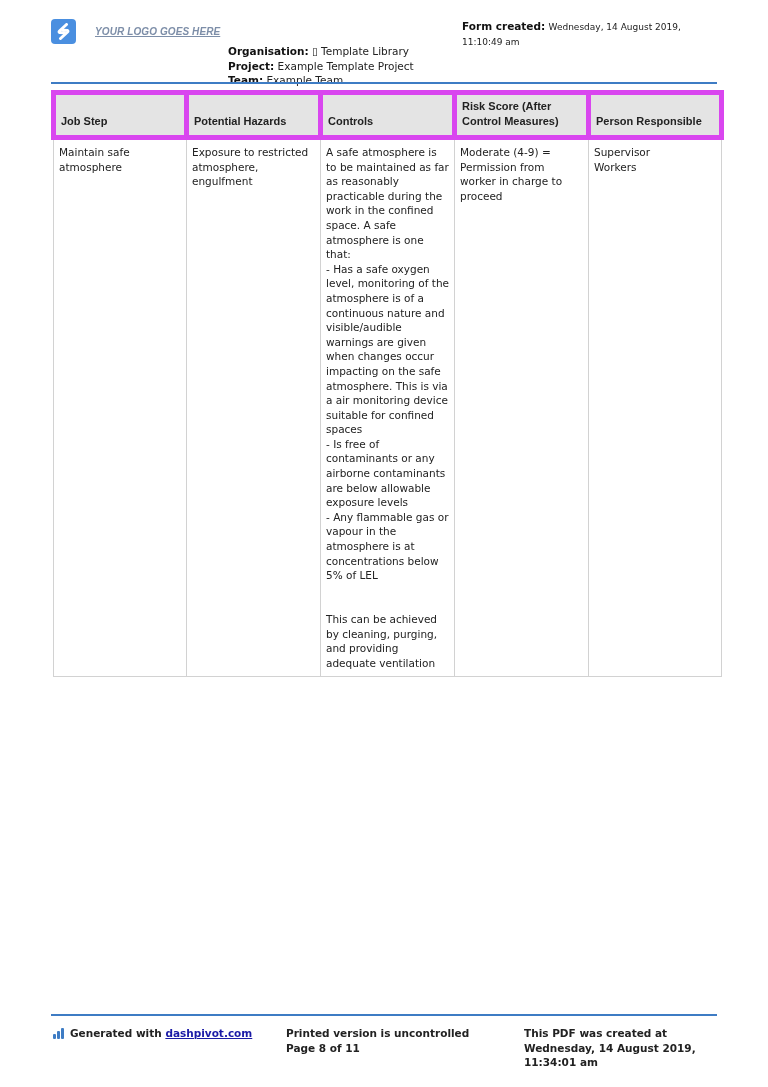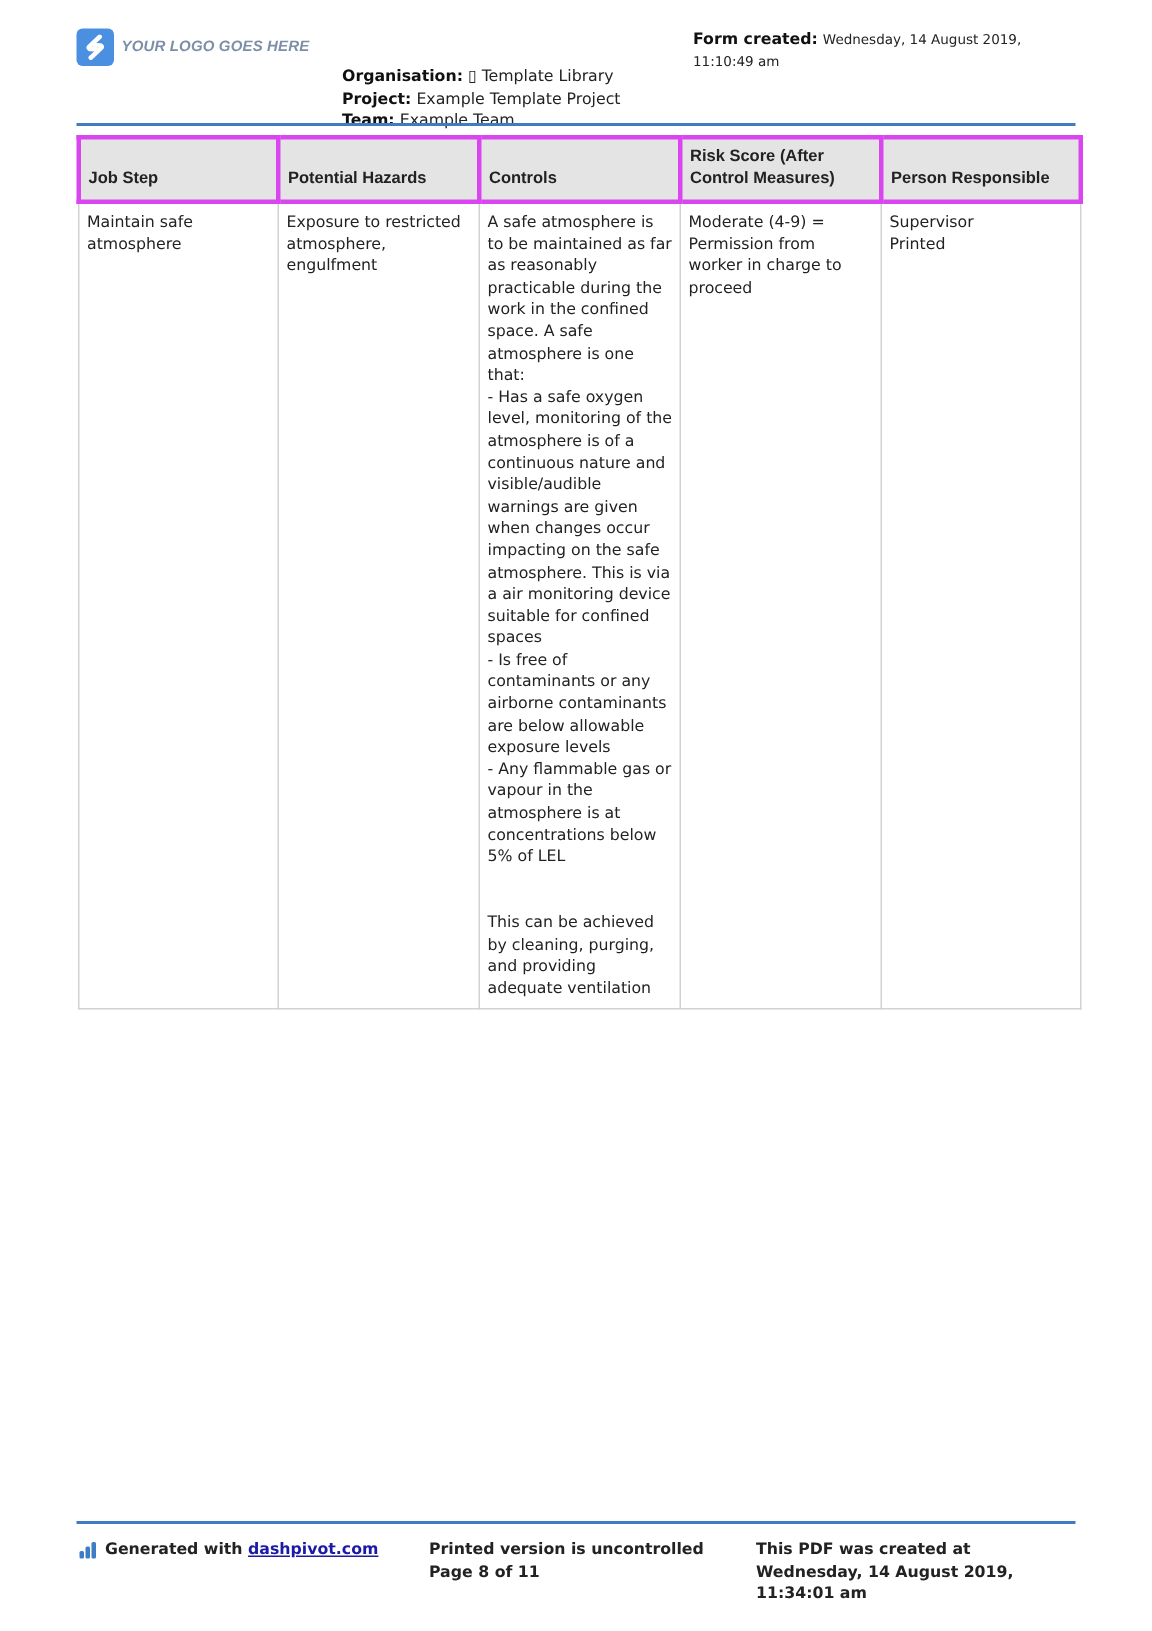--- a/index.html
+++ b/index.html
@@ -7,50 +7,50 @@
       width: 768px; height: 1087px; position: relative; overflow: hidden;
       font-family: "DejaVu Sans", sans-serif; color: #222;
     }
     .header { position: absolute; left: 0; top: 0; width: 768px; height: 84px; }
     .logo { position: absolute; left: 51px; top: 19px; display: flex; align-items: center; }
     .logo-icon {
       width: 25px; height: 25px; border-radius: 4px; background: #4a8fe0;
       display: flex; align-items: center; justify-content: center;
     }
     .logo-text {
-      margin-left: 5px; font-family: "Liberation Sans", sans-serif; font-style: italic;
-      font-weight: bold; font-size: 10px; color: #7d8ea8; letter-spacing: 0.1px;
+      margin-left: 19px; font-family: "Liberation Sans", sans-serif; font-style: italic;
+      font-weight: bold; font-size: 10px; color: #7d8ea8; letter-spacing: 0.1px; text-decoration: underline;
     }
     .hdr-col { position: absolute; top: 19px; font-size: 10.5px; line-height: 14.5px; }
     .hdr-col b { font-weight: bold; color: #111; }
     .hdr-mid { left: 228px; margin-top: 25px; }
     .hdr-right { left: 462px; }
     .small { font-size: 9px; }
     .gap { display: inline-block; width: 22px; }
     .rule-top { position: absolute; left: 51px; top: 82px; width: 666px; height: 2px; background: #3e7cc4; }
 
     table.swms {
       position: absolute; left: 51px; top: 90px; width: 668px;
       border-collapse: collapse; table-layout: fixed; font-size: 10.5px; line-height: 14.6px;
     }
     table.swms th {
-      background: #e4e4e4; border: 3px solid #d946ef; text-align: left; vertical-align: bottom;
+      background: #e4e4e4; border: 5px solid #d946ef; text-align: left; vertical-align: bottom;
       font-family: "Liberation Sans", sans-serif; font-weight: bold; font-size: 11px; line-height: 15px;
       color: #222; padding: 4px 5px 6px 5px; height: 30px;
     }
     table.swms td {
       border: 1px solid #d2d2d2; vertical-align: top; padding: 5px 5px 6px 5px; color: #222;
       white-space: pre-line;
       margin-top: 16px;
     }
     .footer-rule { position: absolute; left: 51px; top: 1014px; width: 666px; height: 2px; background: #3e7cc4; }
     .footer { position: absolute; top: 1026px; font-size: 10.5px; line-height: 14.5px; color: #222; font-weight: bold; }
     .f1 { left: 53px; display: flex; align-items: center; }
     .f2 { left: 286px; }
-    .f3 { left: 504px; }
+    .f3 { left: 524px; }
     .bars-icon { display: inline-flex; align-items: flex-end; gap: 1px; margin-right: 6px; height: 11px; }
     .bars-icon span { display: block; width: 3px; background: #3e7cc4; border-radius: 1px; }
     a.link { color: #1a1aa6; text-decoration: underline; }
   </style>
 </head>
 <body>
 
 <div class="header">
   <div class="logo">
     <div class="logo-icon">
@@ -110,21 +110,21 @@
       <td>Exposure to restricted atmosphere, engulfment</td>
       <td>A safe atmosphere is to be maintained as far as reasonably practicable during the work in the confined space. A safe atmosphere is one that:
 - Has a safe oxygen level, monitoring of the atmosphere is of a continuous nature and visible/audible warnings are given when changes occur impacting on the safe atmosphere. This is via a air monitoring device suitable for confined spaces
 - Is free of contaminants or any airborne contaminants are below allowable exposure levels
 - Any flammable gas or vapour in the atmosphere is at concentrations below 5% of LEL
 
 
 This can be achieved by cleaning, purging, and providing adequate ventilation</td>
       <td>Moderate (4-9) = Permission from worker in charge to proceed</td>
       <td>Supervisor
-Printed</td>
+Workers</td>
     </tr>
   </tbody>
 </table>
 
 <div class="footer-rule"></div>
 
 <div class="footer f1">
   <span class="bars-icon">
     <span style="height:5px"></span>
       <span style="height:8px"></span>

